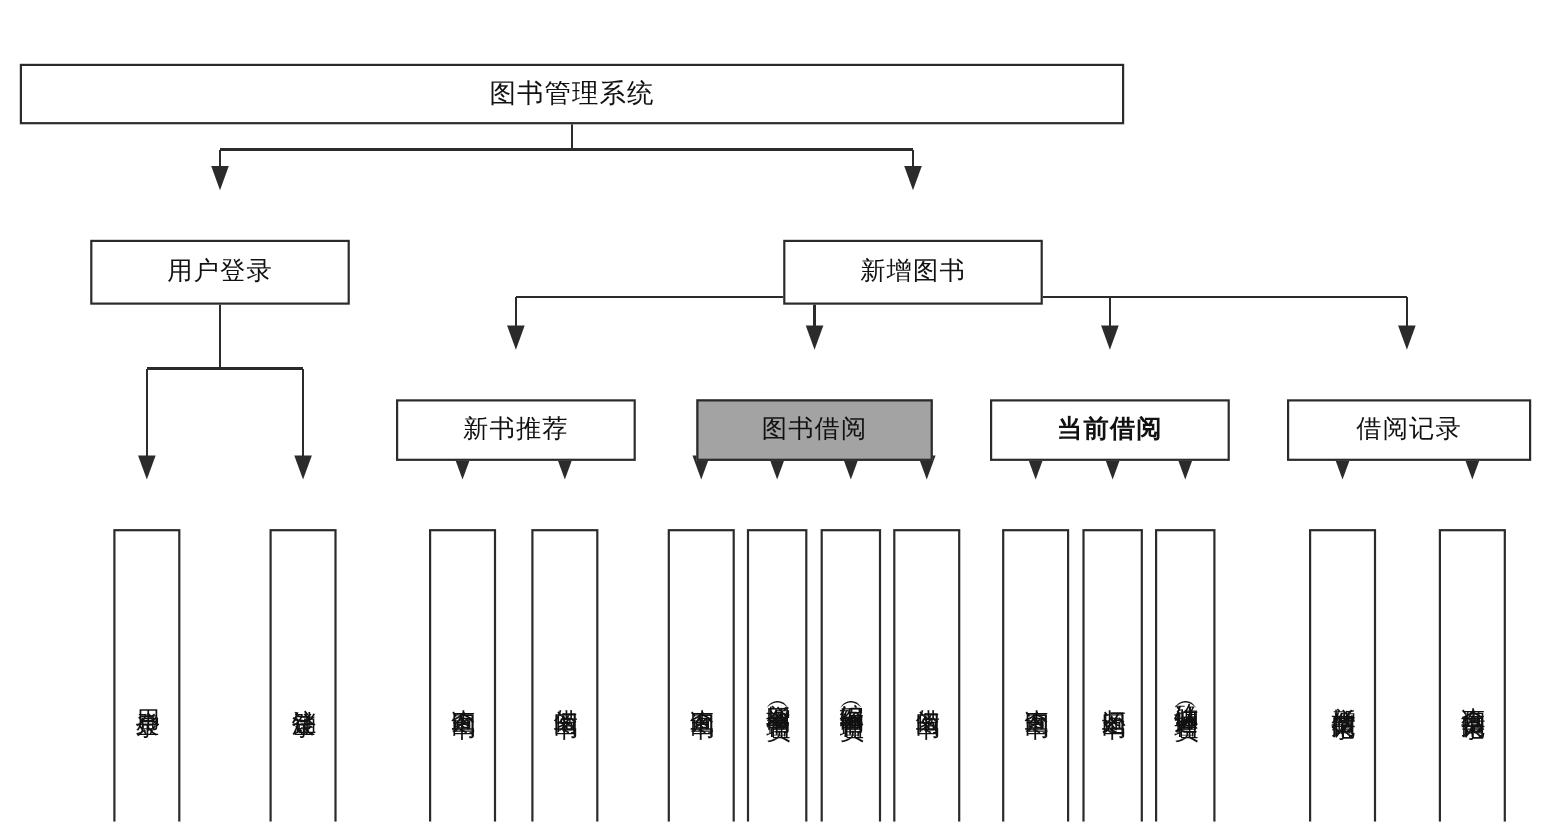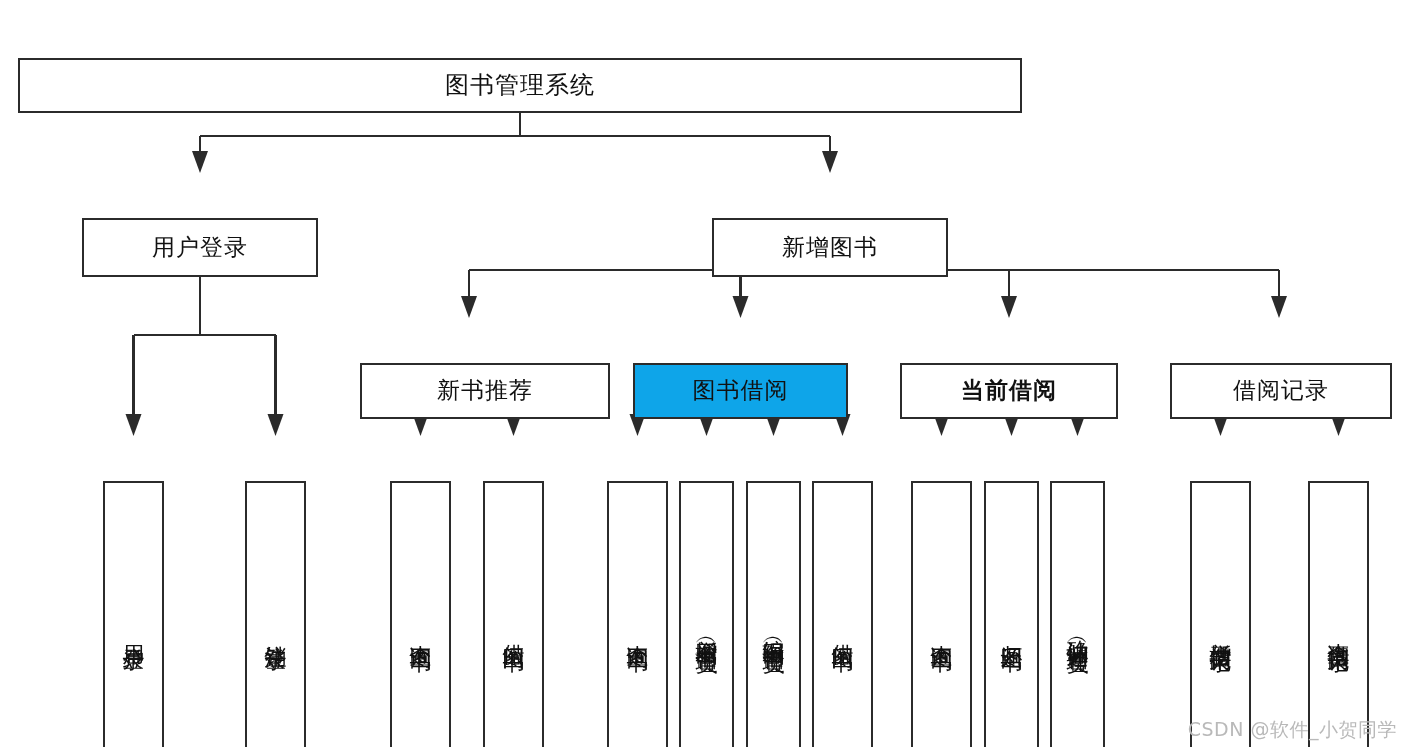--- a/index.html
+++ b/index.html
@@ -134,24 +134,24 @@
   <div id="nodes-layer">
       <div class="node horizontal root" style="left: 18px; top: 13px; width: 1004px; height: 55px; border-color: rgb(43, 43, 43); background: rgb(255, 255, 255); color: rgb(17, 17, 17);">
         <span class="hlabel">图书管理系统</span>
       </div>
       <div class="node horizontal" style="left: 82px; top: 173px; width: 236px; height: 59px; border-color: rgb(43, 43, 43); background: rgb(255, 255, 255); color: rgb(17, 17, 17);">
         <span class="hlabel">用户登录</span>
       </div>
       <div class="node horizontal" style="left: 712px; top: 173px; width: 236px; height: 59px; border-color: rgb(43, 43, 43); background: rgb(255, 255, 255); color: rgb(17, 17, 17);">
         <span class="hlabel">新增图书</span>
       </div>
-      <div class="node horizontal" style="left: 360px; top: 318px; width: 250px; height: 56px; border-color: rgb(43, 43, 43); background: rgb(255, 255, 255); color: rgb(17, 17, 17);">
+      <div class="node horizontal" style="left: 360px; top: 318px; width: 218px; height: 56px; border-color: rgb(43, 43, 43); background: rgb(255, 255, 255); color: rgb(17, 17, 17);">
         <span class="hlabel">新书推荐</span>
       </div>
-      <div class="node horizontal" style="left: 633px; top: 318px; width: 215px; height: 56px; border-color: rgb(43, 43, 43); background: #0ea5e9; color: rgb(17, 17, 17);">
+      <div class="node horizontal" style="left: 633px; top: 318px; width: 215px; height: 56px; border-color: rgb(43, 43, 43); background: #a3a3a3; color: rgb(17, 17, 17);">
         <span class="hlabel">图书借阅</span>
       </div>
       <div class="node horizontal" style="left: 900px; top: 318px; width: 218px; height: 56px; border-color: rgb(43, 43, 43); background: rgb(255, 255, 255); color: rgb(17, 17, 17); font-weight: bold;">
         <span class="hlabel">当前借阅</span>
       </div>
       <div class="node horizontal" style="left: 1170px; top: 318px; width: 222px; height: 56px; border-color: rgb(43, 43, 43); background: rgb(255, 255, 255); color: rgb(17, 17, 17);">
         <span class="hlabel">借阅记录</span>
       </div>
       <div class="node vertical" style="left: 103px; top: 436px; width: 61px; height: 299px; border-color: rgb(43, 43, 43); background: rgb(255, 255, 255); color: rgb(17, 17, 17);">
         <span class="vlabel">用户登录</span>
@@ -187,14 +187,13 @@
         <span class="vlabel">确认归还（管理员）</span>
       </div>
       <div class="node vertical" style="left: 1190px; top: 436px; width: 61px; height: 299px; border-color: rgb(43, 43, 43); background: rgb(255, 255, 255); color: rgb(17, 17, 17);">
         <span class="vlabel">新增借阅记录</span>
       </div>
       <div class="node vertical" style="left: 1308px; top: 436px; width: 61px; height: 299px; border-color: rgb(43, 43, 43); background: rgb(255, 255, 255); color: rgb(17, 17, 17);">
         <span class="vlabel">查询借阅记录</span>
       </div>
     </div>
 
-  <div id="watermark">CSDN @软件_小贺同学</div>
 </div>
 
 </body></html>

